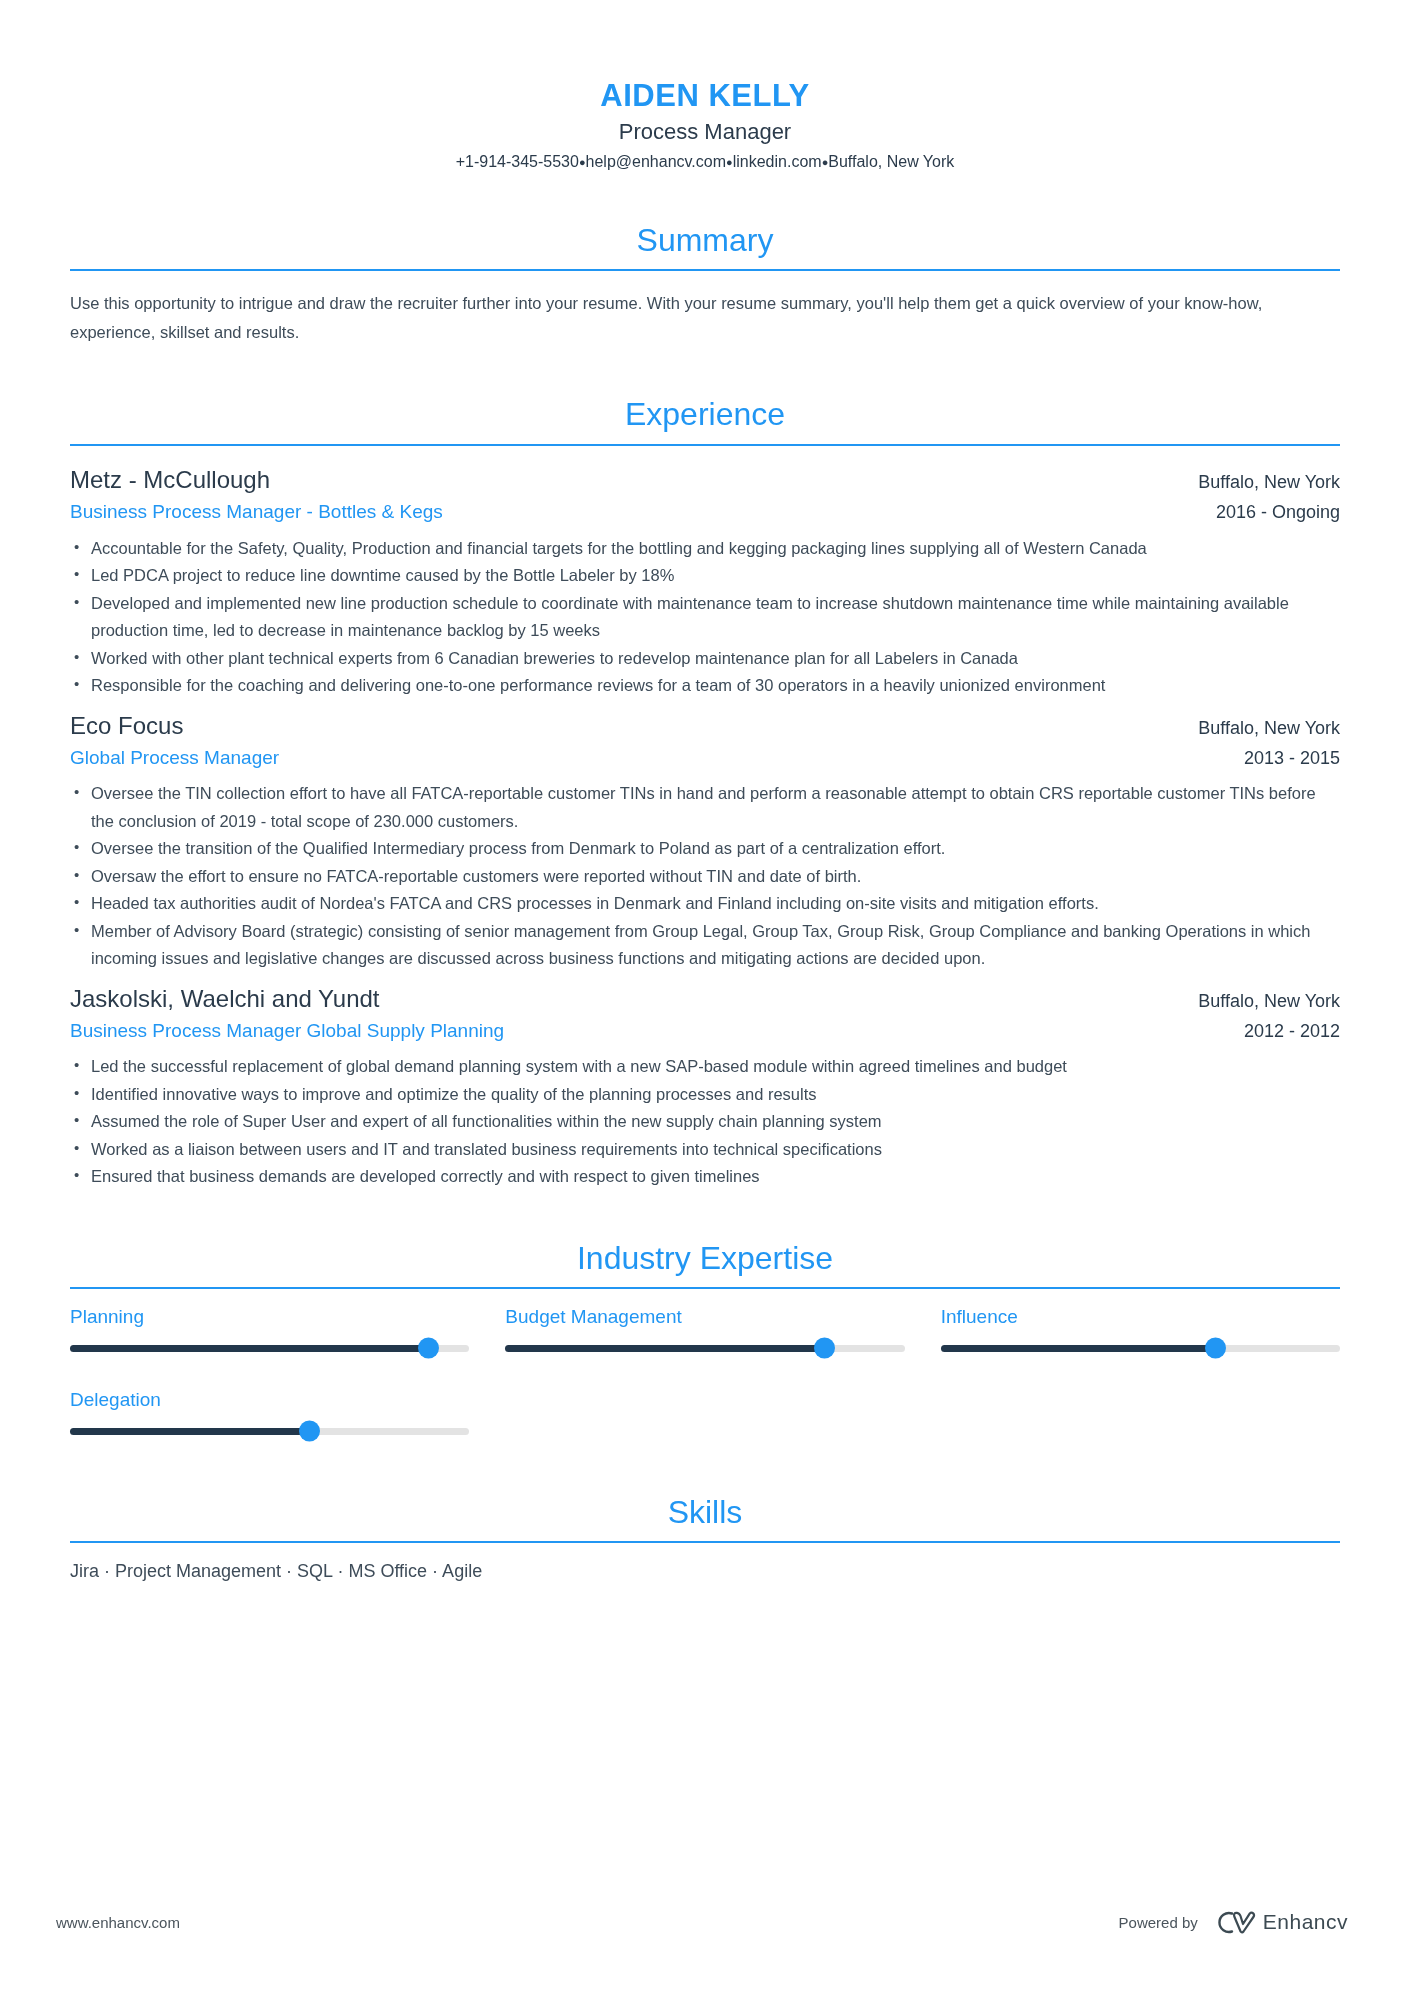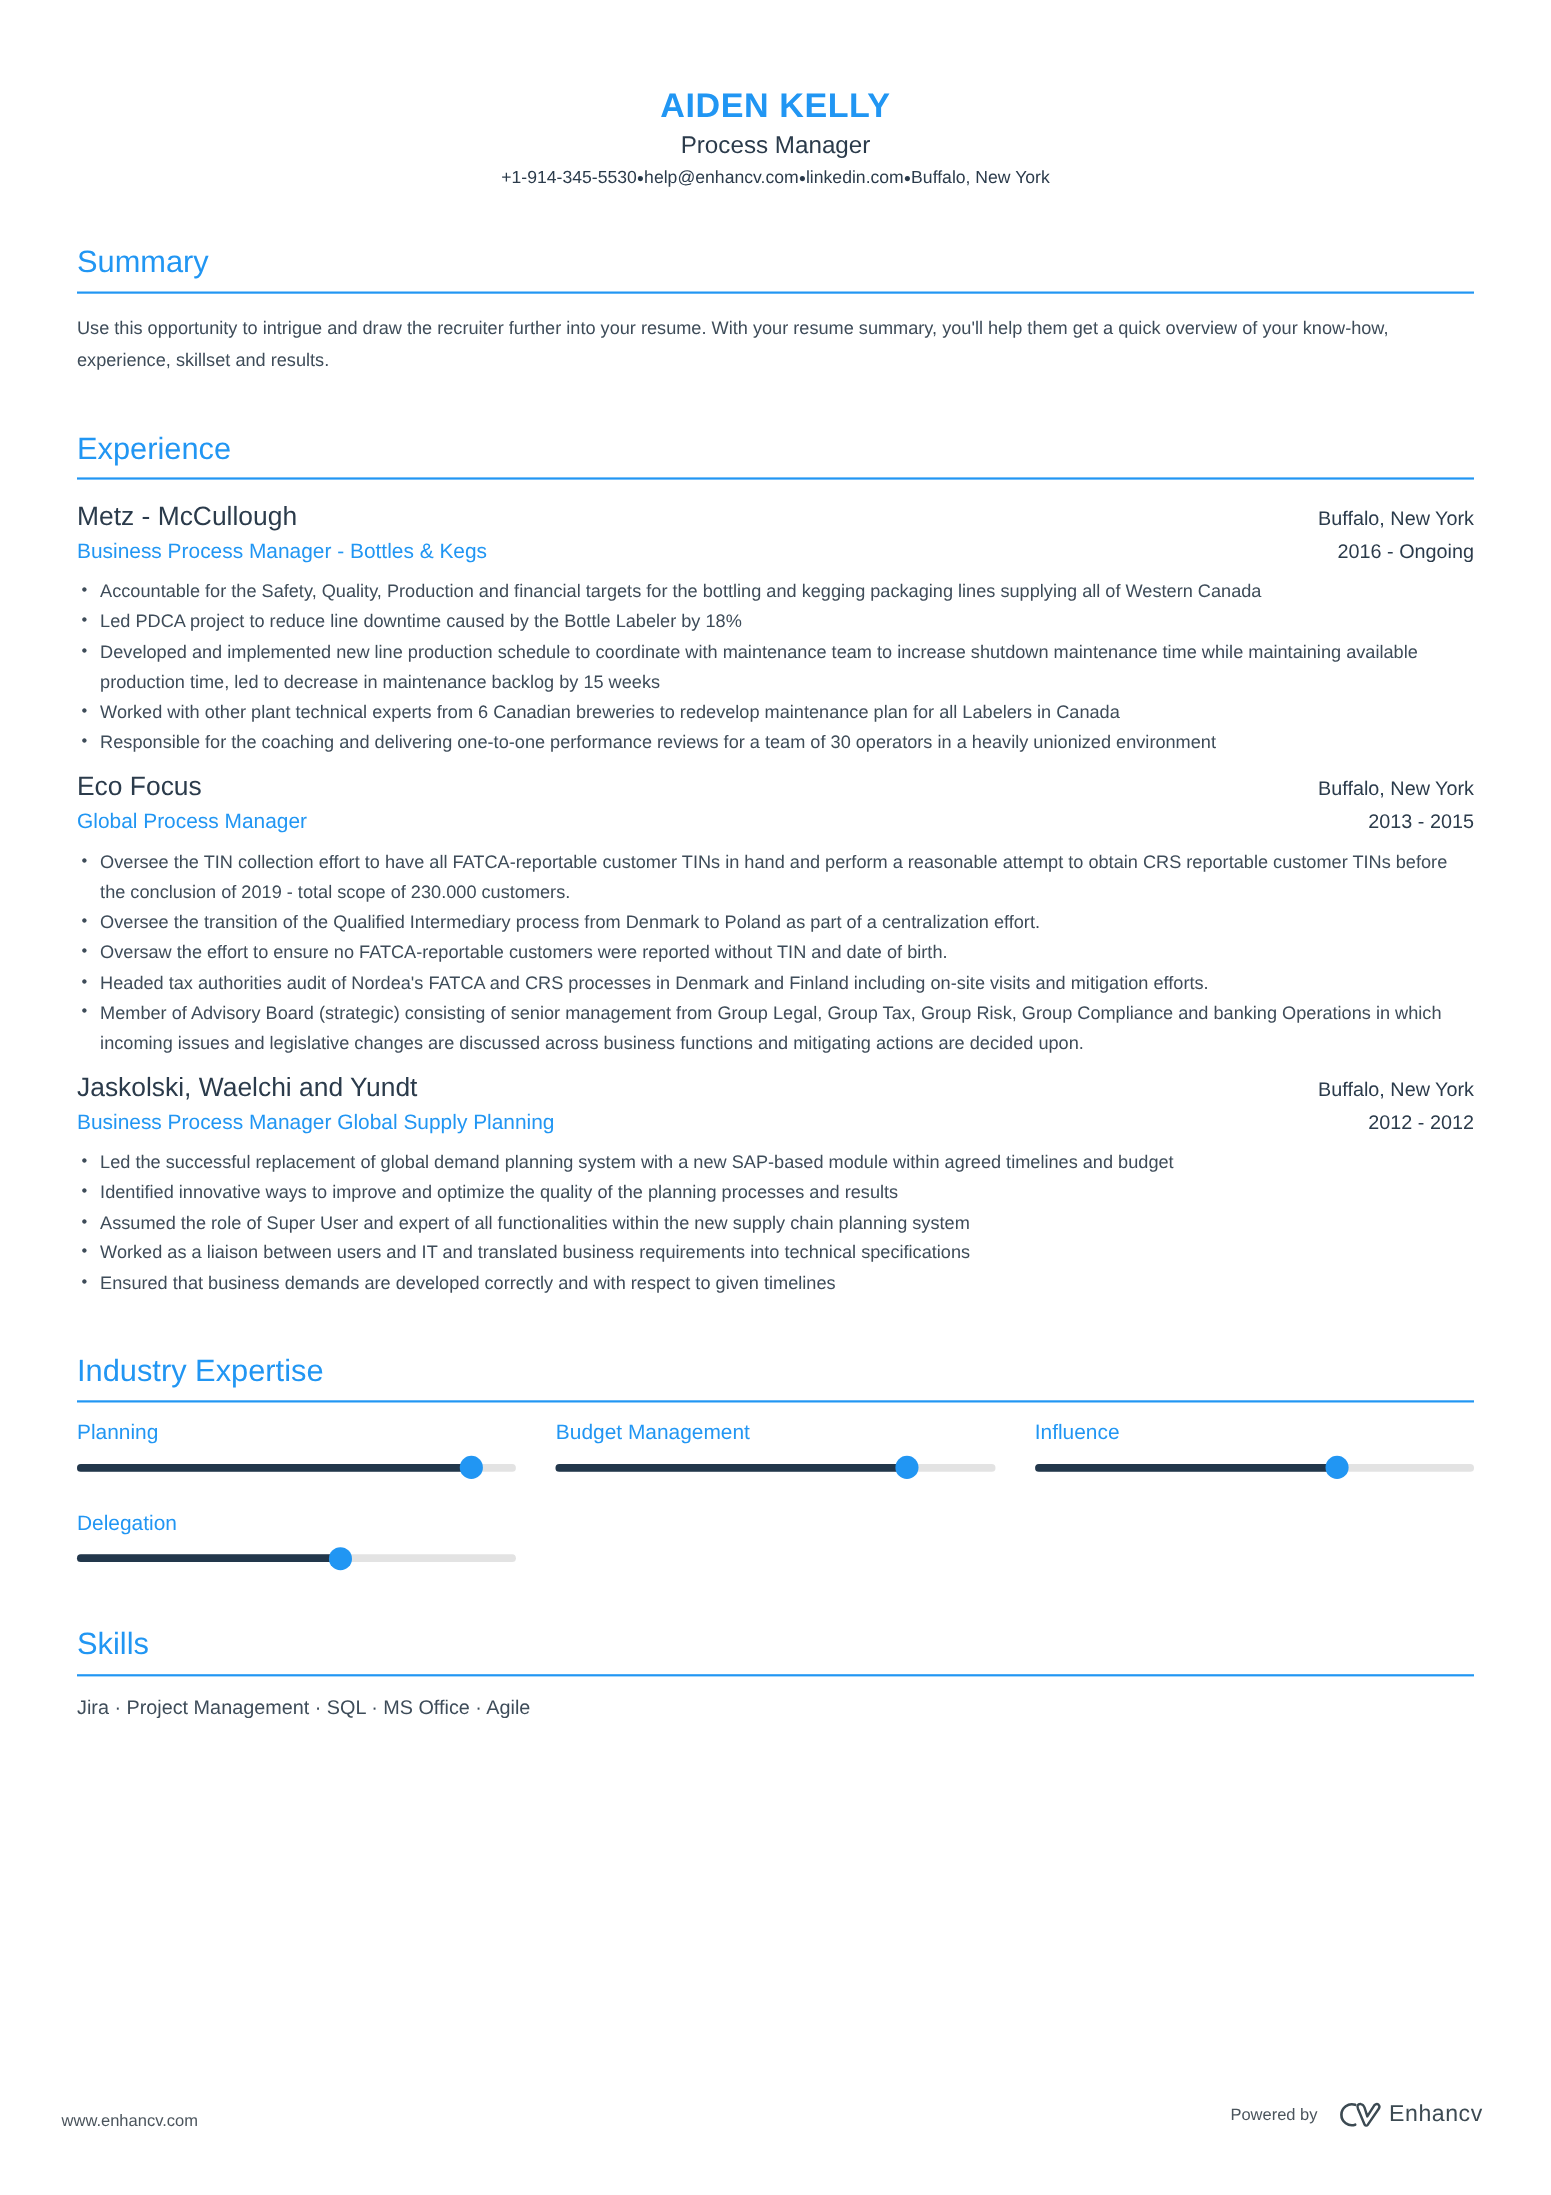--- a/index.html
+++ b/index.html
@@ -33,23 +33,23 @@
   }
   .contact{
     margin-top:6px;
     color:var(--dark);font-size:16px;line-height:1.3;
     display:flex;justify-content:center;align-items:center;gap:0;
   }
   .contact .dot-sep{font-size:11px;color:var(--dark);}
   
   .section{margin-top:48px;}
   .section-head{
-    text-align:left;
+    text-align:center;
     color:var(--accent);
-    font-size:28px;font-weight:400;line-height:1.2;
+    font-size:32px;font-weight:400;line-height:1.2;
     padding-bottom:10px;
     border-bottom:2px solid var(--accent);
   }
   .summary-text{
     margin-top:18px;
     color:var(--body);font-size:16.5px;line-height:29px;
   }
   
   .job{margin-top:19px;}
   .job + .job{margin-top:11px;}
@@ -91,21 +91,21 @@
     transform:translateY(-50%);
   }
   
   .skills-line{
     margin-top:16px;
     color:var(--body);font-size:18px;line-height:1.4;
   }
   
   .footer{
     position:absolute;left:56px;right:62px;bottom:58px;
-    display:flex;justify-content:space-between;align-items:flex-end;
+    display:flex;justify-content:space-between;align-items:center;
   }
   .footer-site{color:var(--muted);font-size:15px;}
   .powered{display:flex;align-items:center;gap:12px;}
   .powered-by{color:var(--muted);font-size:15px;}
   .brand-wrap{display:flex;align-items:center;gap:7px;}
   .brand-name{color:#3C4A52;font-size:21px;letter-spacing:0.5px;}
 </style>
 </head>
 <body>
 

